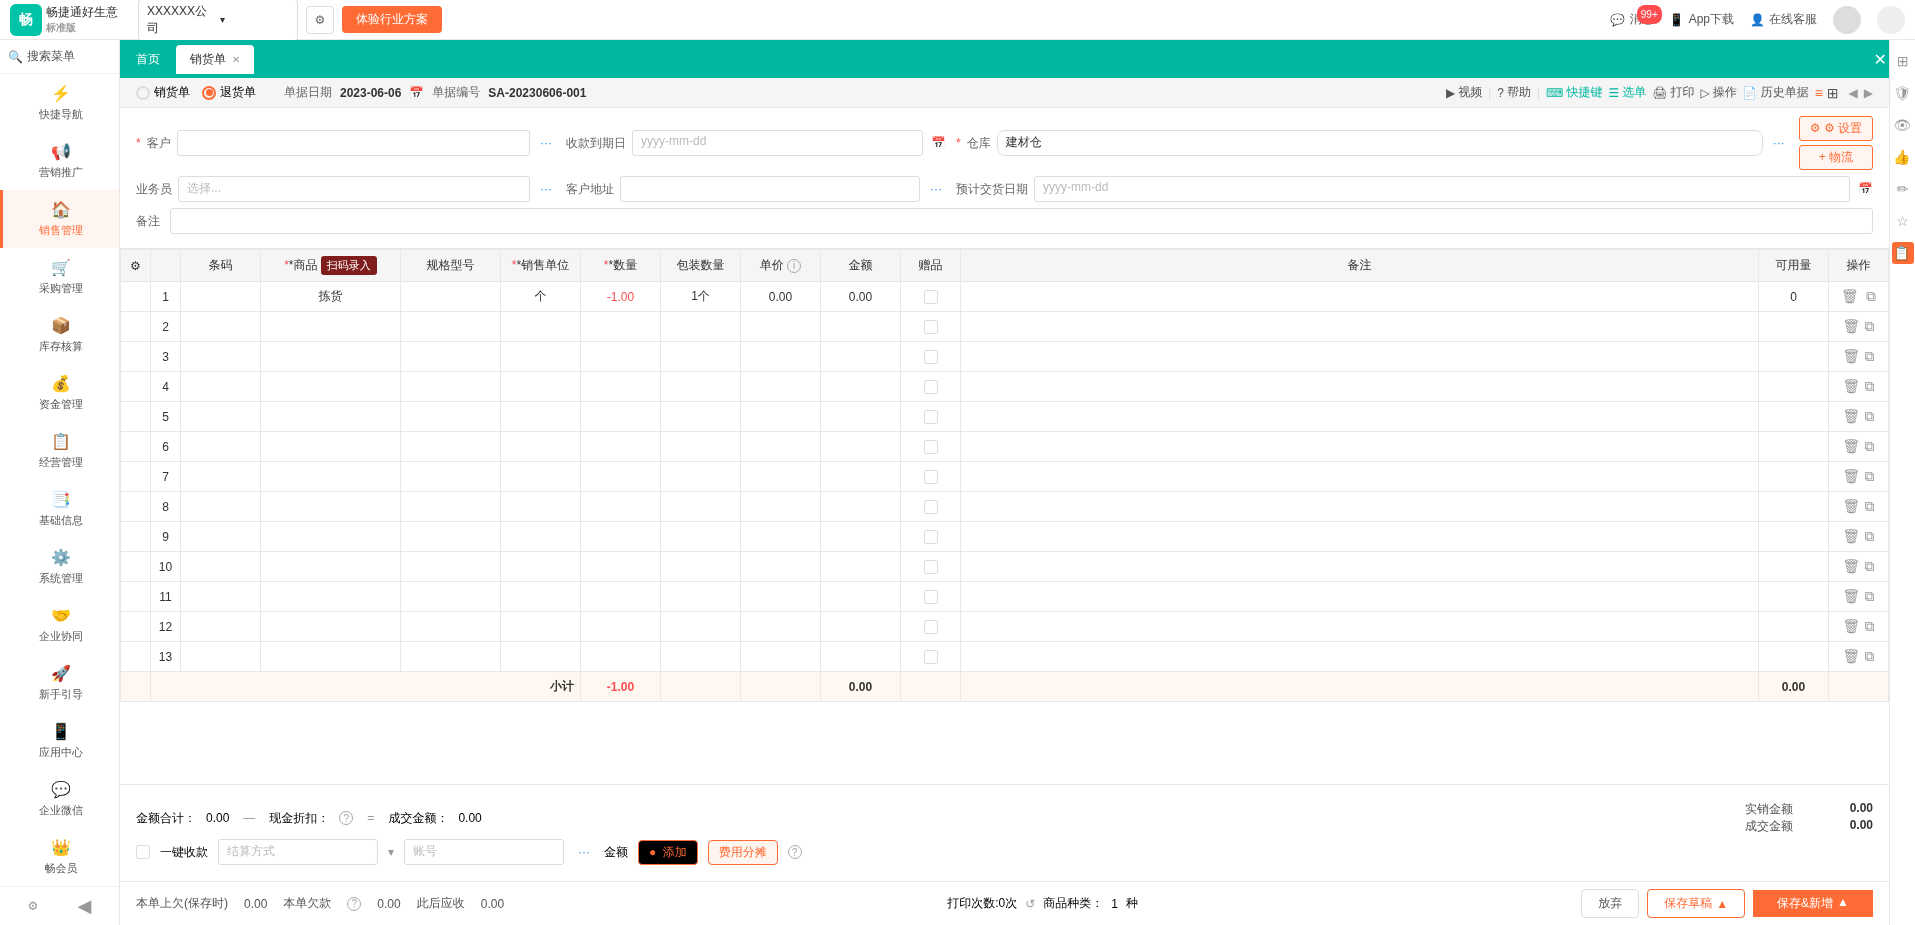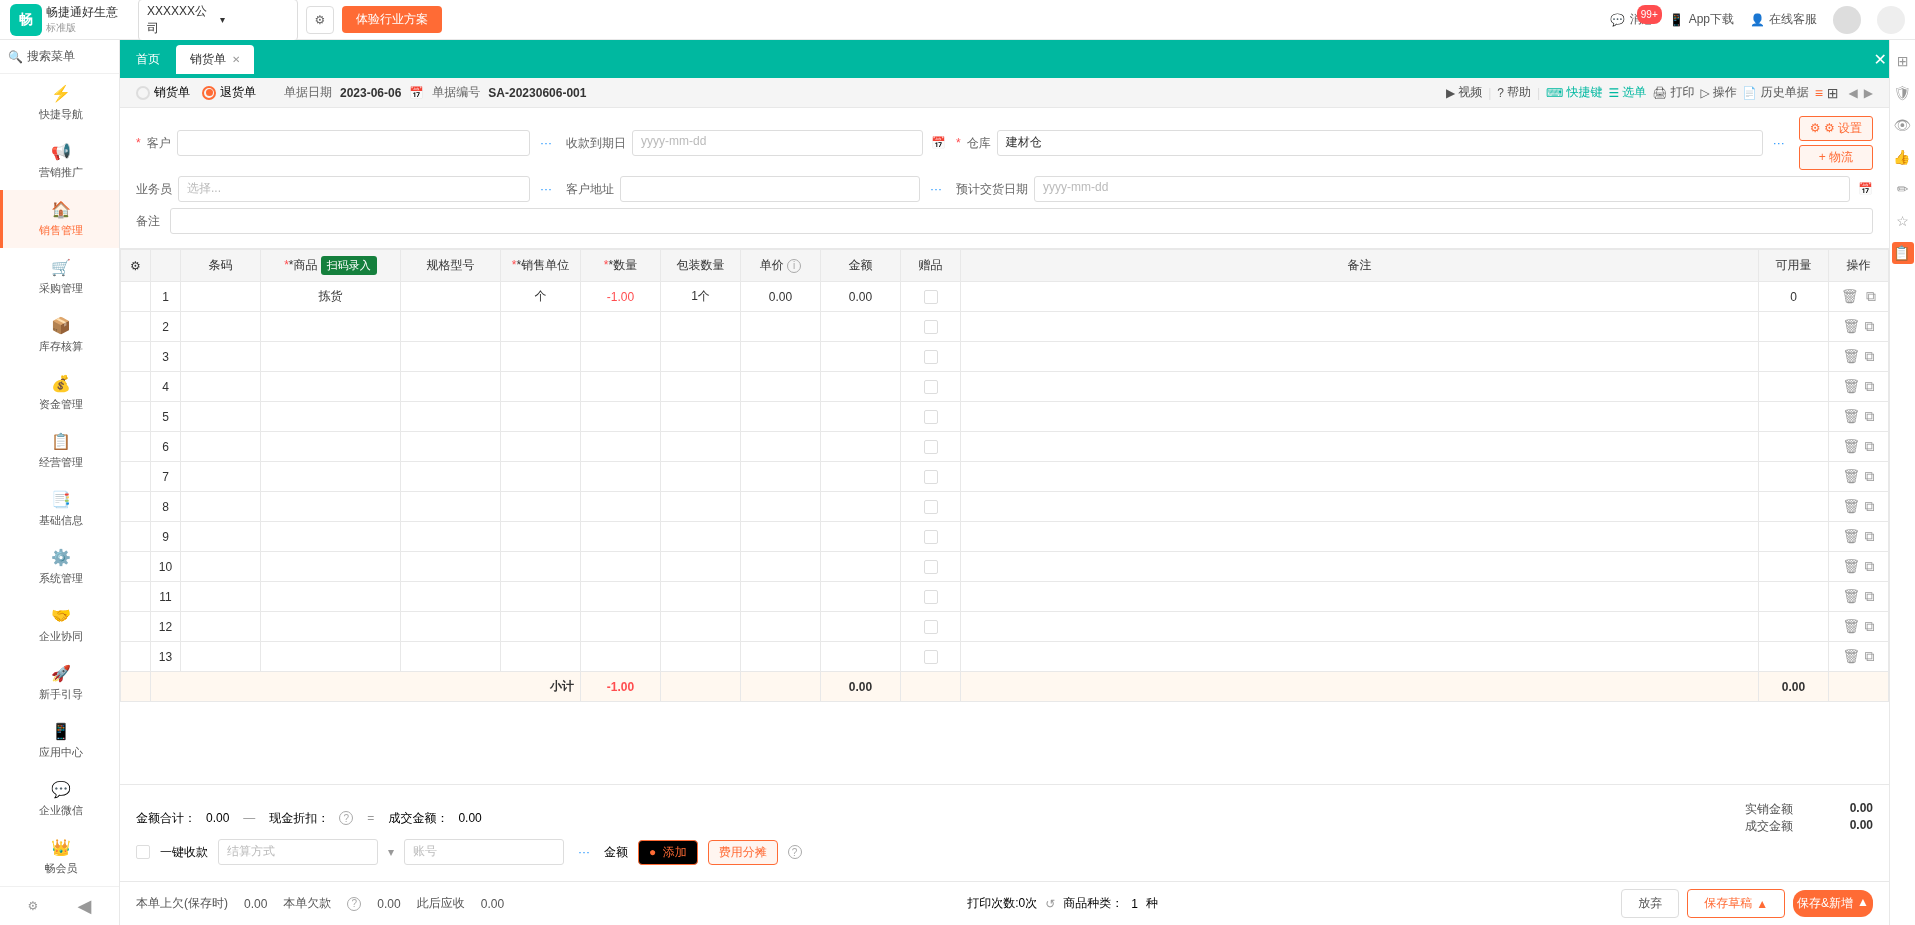--- a/index.html
+++ b/index.html
@@ -98,21 +98,21 @@
     .col-product { width: 140px; }
     .col-spec { width: 100px; }
     .col-unit { width: 80px; }
     .col-qty { width: 80px; }
     .col-pkgqty { width: 80px; }
     .col-price { width: 80px; }
     .col-amount { width: 80px; }
     .col-gift { width: 60px; }
     .col-avail { width: 70px; }
     .col-ops { width: 60px; }
-    .scan-btn { background: #15803d; color: #fff; border: none; padding: 2px 6px; border-radius: 3px; cursor: pointer; font-size: 11px; }
+    .scan-btn { background: #7f1d1d; color: #fff; border: none; padding: 2px 6px; border-radius: 3px; cursor: pointer; font-size: 11px; }
     .red-text { color: #ff4d4f; }
     .subtotal-row td { background: #fff8f0; font-weight: bold; }
     .op-btn { color: #999; cursor: pointer; margin: 0 2px; font-size: 14px; }
 
     
     .form-footer { background: #fff; border-top: 1px solid #e8e8e8; padding: 16px 16px; }
     .footer-row1 { display: flex; align-items: center; gap: 10px; padding-bottom: 4px; }
     .footer-row2 { display: flex; align-items: center; gap: 10px; }
     .footer-summary { margin-left: auto; text-align: right; }
     .summary-row { display: flex; gap: 20px; justify-content: flex-end; font-size: 13px; color: #555; }
@@ -120,21 +120,21 @@
 
     
     .bottom-bar {
       display: flex; align-items: center; background: #fff; border-top: 1px solid #e8e8e8;
       padding: 6px 16px; gap: 16px; height: 44px;
     }
     .bottom-info { display: flex; align-items: center; gap: 16px; color: #555; }
     .bottom-actions { margin-left: auto; display: flex; align-items: center; gap: 8px; }
     .btn-discard { border: 1px solid #ddd; background: #fff; padding: 5px 16px; border-radius: 4px; cursor: pointer; color: #555; }
     .btn-draft { border: 1px solid #ff6b35; background: #fff; padding: 5px 16px; border-radius: 4px; cursor: pointer; color: #ff6b35; display: flex; align-items: center; gap: 4px; }
-    .btn-save-new { background: #ff6b35; color: #fff; border: none; padding: 5px 4px; border-radius: 12px; cursor: pointer; display: flex; align-items: flex-start; gap: 4px; }
+    .btn-save-new { background: #ff6b35; color: #fff; border: none; padding: 5px 24px; border-radius: 0; cursor: pointer; display: flex; align-items: flex-start; gap: 4px; }
     .checkbox-inline { width: 14px; height: 14px; border: 1px solid #ddd; border-radius: 2px; display: inline-block; vertical-align: middle; }
     .gear-small { color: #999; cursor: pointer; }
     .arrow-left-btn { color: #999; cursor: pointer; font-size: 18px; }
 
     
     .inner-content { position: relative; flex: 1; display: flex; flex-direction: column; overflow: hidden; }
 
     .field-group { display: flex; align-items: center; gap: 6px; flex: 1; }
 
     .header-actions { display: flex; align-items: center; margin-left: auto; gap: 6px; }
@@ -148,21 +148,21 @@
     .layout-icon.active { color: #ff6b35; }
   </style>
 </head>
 <body>
 
 <div class="top-bar">
   <div class="logo-area">
     <div class="logo-icon">畅</div>
     <div class="logo-text">
       <div>畅捷通好生意</div>
-      <div style="color:#999;font-size:10px;">标准版</div>
+      <div style="color:#999;font-size:10px;font-weight:bold;">标准版</div>
     </div>
   </div>
 
   <div class="company-selector">
     <span>XXXXXX公司</span>
     <span class="chevron-down">▾</span>
   </div>
 
   <div class="gear-btn">⚙</div>
 
@@ -347,21 +347,21 @@
           <div class="field-group" style="flex:0 0 380px;">
             <span class="form-label">收款到期日</span>
             <div class="form-input placeholder" style="flex:1;">
               <span style="color:#bbb;">yyyy-mm-dd</span>
             </div>
             <span class="cal-icon">📅</span>
           </div>
           <div class="field-group" style="flex:1;">
             <span class="required">*</span>
             <span class="form-label">仓库</span>
-            <div class="form-input" style="flex:1;">
+            <div class="form-input" style="flex:1;border-radius:8px;">
               <span>建材仓</span>
             </div>
             <span class="dotted-btn">···</span>
           </div>
           <div style="display:flex;flex-direction:column;gap:4px;margin-left:auto;">
             <button class="side-btn" style="background:#fff5f0;border:1px solid #ff6b35;color:#ff6b35;padding:3px 10px;border-radius:3px;cursor:pointer;">
               <span>⚙</span>
               <span>⚙ 设置</span>
             </button>
             <button class="side-btn" style="background:#fff5f0;border:1px solid #ff6b35;color:#ff6b35;padding:3px 10px;border-radius:3px;cursor:pointer;">

